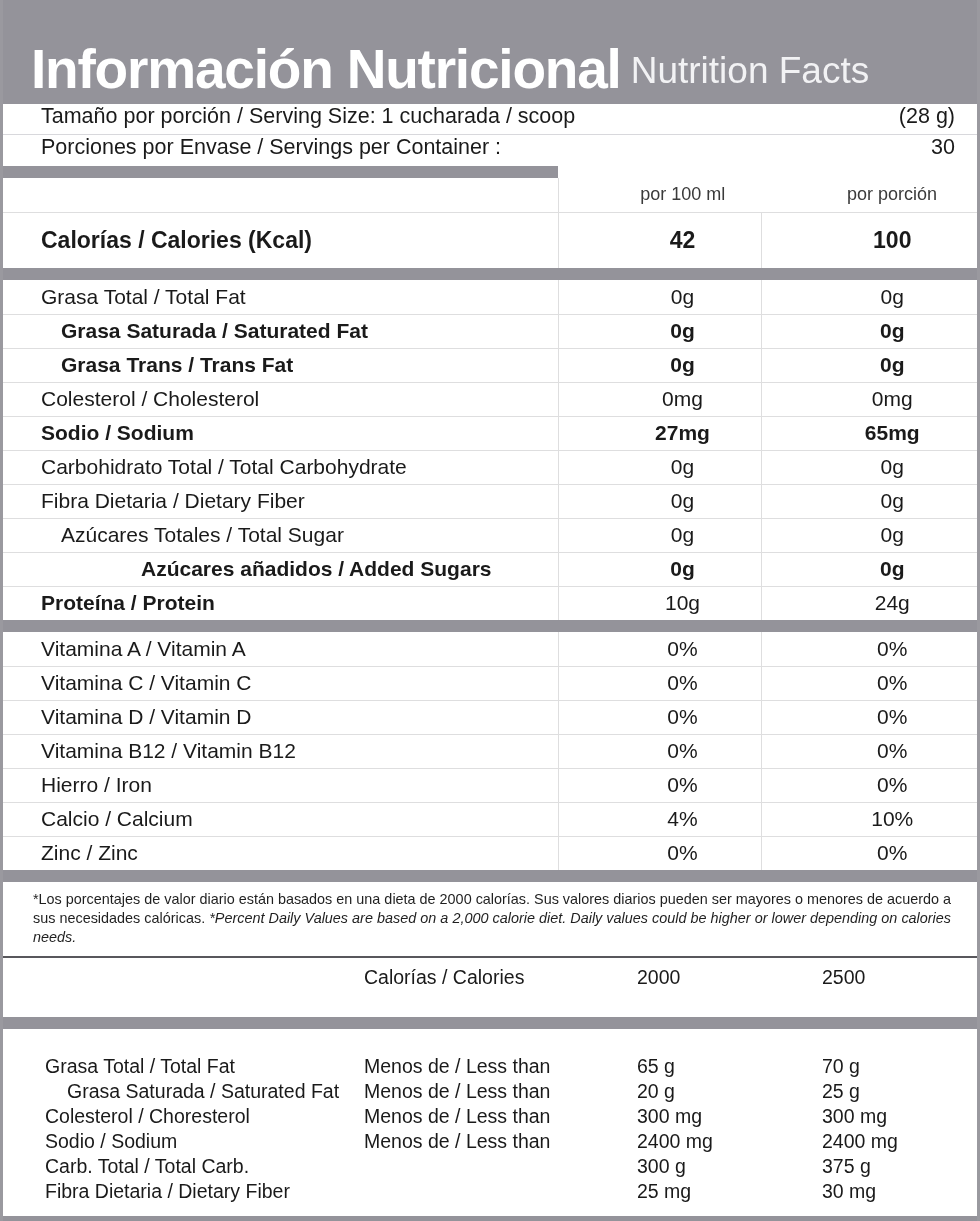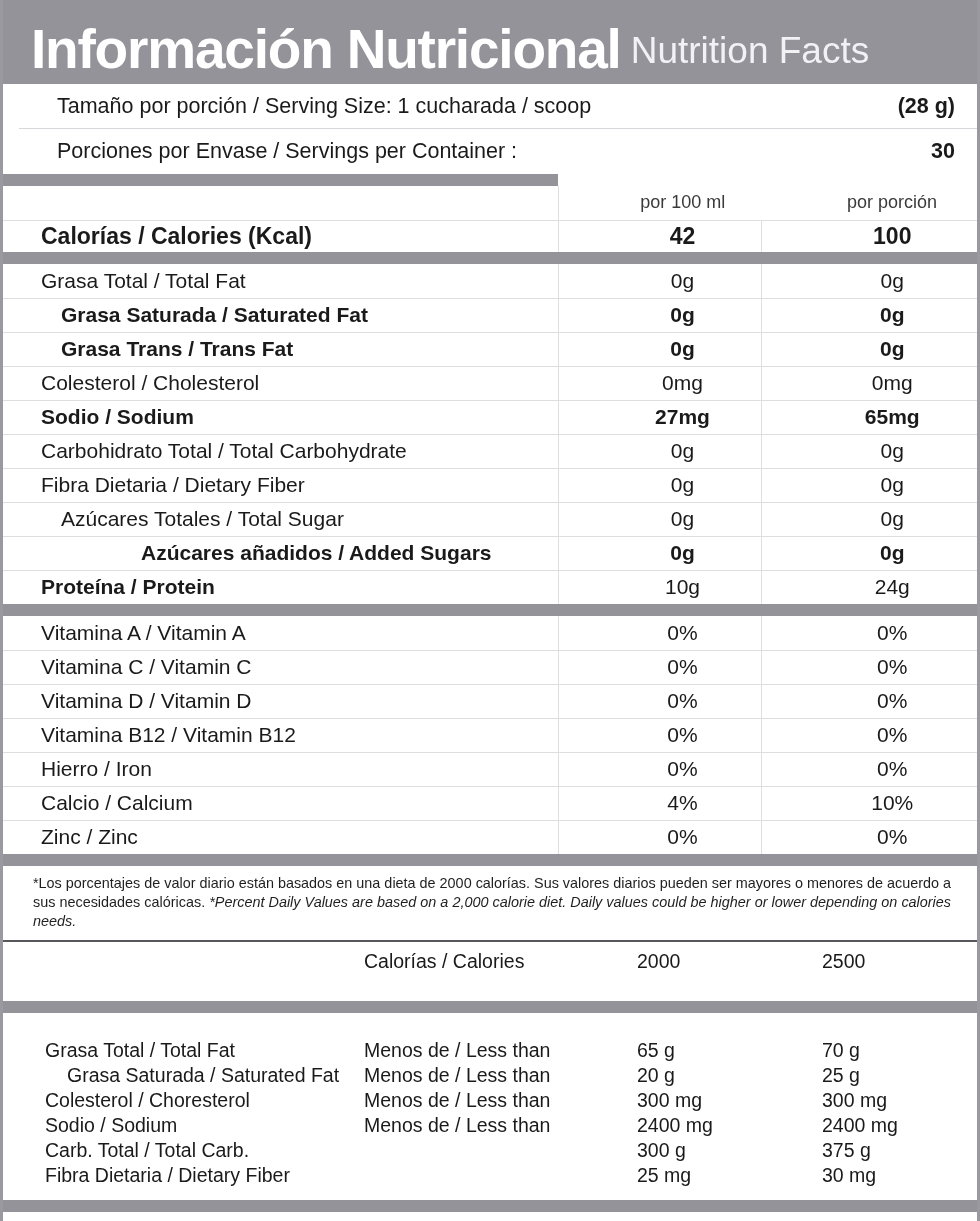--- a/index.html
+++ b/index.html
@@ -16,21 +16,21 @@
     position: relative;
     background: #fff;
     border-left: 3px solid #9a999f;
     border-right: 3px solid #9a999f;
     overflow: hidden;
   }
 
   
   .hdr {
     background: #94939a;
-    height: 84px;
+    height: 104px;
     display: flex;
     align-items: flex-end;
     padding: 0 22px 8px 28px;
     gap: 10px;
   }
   .hdr-es {
     font-size: 55px;
     font-weight: bold;
     color: #ffffff;
     letter-spacing: -1.2px;
@@ -43,29 +43,28 @@
     color: #f2f2f4;
     line-height: 1.25;
     white-space: nowrap;
     padding-bottom: 2px;
   }
 
   
   .serv {
     display: flex;
     justify-content: space-between;
-    align-items: center;
+    align-items: flex-start;
     padding: 0 22px 0 38px;
-    height: 45px;
+    height: 31px;
     font-size: 21.5px;
     border-bottom: 1px solid #d8d8dc;
-    margin-left: 16px;
   }
   .serv.last { border-bottom: none; }
-  .serv-val { font-size: 21.5px; font-weight: bold; }
+  .serv-val { font-size: 21.5px; }
 
   .gbar {
     background: #94939a;
     height: 12px;
     width: 100%;
   }
   .gbar.short { width: 555px; }
 
   
   .ntable { width: 100%; border-collapse: collapse; table-layout: fixed; }
@@ -93,21 +92,21 @@
   }
   .ntable td.val.last { border-right: none; text-align: center; }
   .b { font-weight: bold; }
 
   .colhdr td {
     height: 34px;
     font-size: 18px;
     color: #3a3a3a;
     text-align: center;
   }
-  .calrow td { height: 32px; font-size: 23px; }
+  .calrow td { height: 56px; font-size: 23px; }
 
   
   .foot {
     padding: 8px 26px 9px 30px;
     font-size: 14.4px;
     line-height: 1.32;
     text-align: justify;
     border-bottom: 2px solid #58575c;
     color: #1f1f1f;
   }

